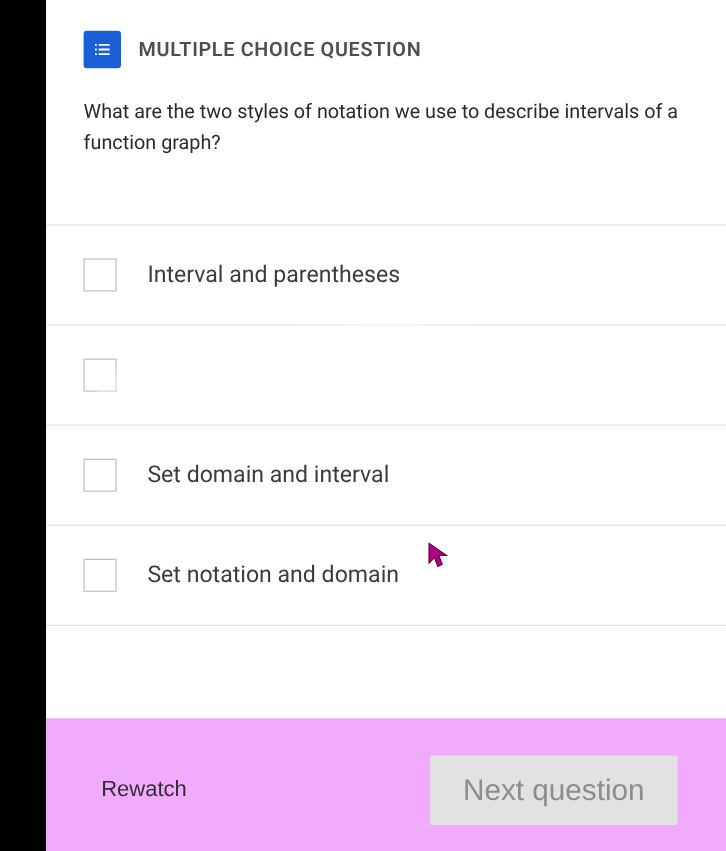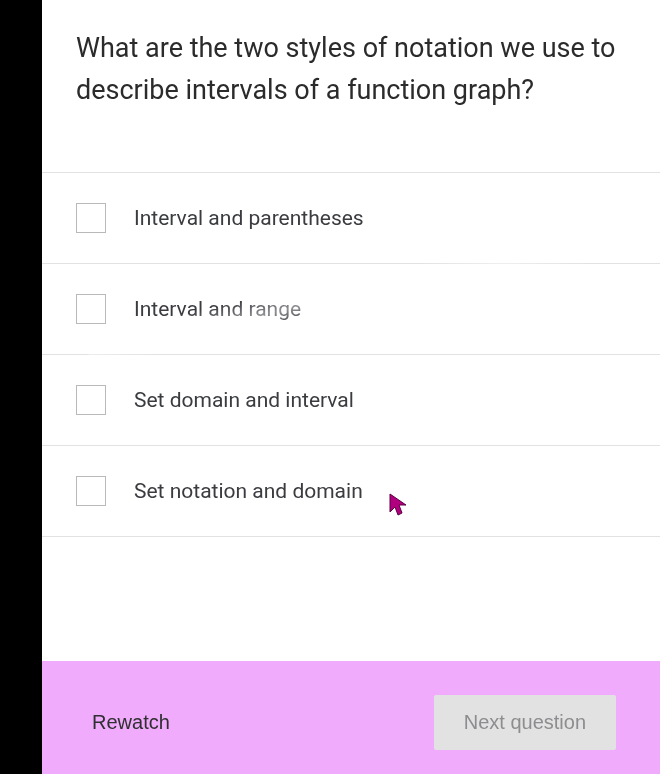--- a/index.html
+++ b/index.html
@@ -52,21 +52,21 @@
     }
     .mc-icon svg { width: 20px; height: 20px; fill: #fff; }
     .card-type {
       color: #4a4e57;
       font-size: 18px;
       font-weight: 600;
       letter-spacing: 0.6px;
     }
     .question {
       color: #2b2b2b;
-      font-size: 27px;
+      font-size: 18px;
       line-height: 1.55;
       padding: 0 34px 60px 34px;
       font-weight: 400;
     }
     .options {
       border-top: 1px solid #e2e2e2;
     }
     .option {
       display: flex;
       align-items: center;
@@ -101,21 +101,21 @@
       color: #2f2f2f;
       font-size: 20px;
       font-weight: 500;
       cursor: pointer;
       padding: 10px 6px;
     }
     .next-btn {
       background: #e2e2e3;
       border: none;
       color: #8d8d8f;
-      font-size: 20px;
+      font-size: 27px;
       font-weight: 500;
       padding: 16px 30px;
       border-radius: 2px;
       cursor: default;
     }
     .cursor-overlay {
       position: absolute;
       top: 492px;
       left: 346px;
       pointer-events: none;
@@ -136,31 +136,38 @@
     }
   </style>
 </head>
 <body>
 
 <div class="bezel-left"></div>
 
 <div class="screen">
   <div class="card">
 
+    <div class="card-header">
+      <div class="mc-icon">
+        <svg viewBox="0 0 24 24">
+            <path d="M4 6h2v2H4V6zm4 0h12v2H8V6zM4 11h2v2H4v-2zm4 0h12v2H8v-2zM4 16h2v2H4v-2zm4 0h12v2H8v-2z"></path>
+          </svg>
+      </div>
+      <div class="card-type">MULTIPLE CHOICE QUESTION</div>
+    </div>
 
     <div class="question">What are the two styles of notation we use to describe intervals of a function graph?</div>
 
     <div class="options">
       <div class="option">
         <div class="checkbox"></div>
         <div class="option-label">Interval and parentheses</div>
       </div>
       <div class="option">
         <div class="checkbox"></div>
-        <div class="option-label">Interval and range</div>
       </div>
       <div class="option">
         <div class="checkbox"></div>
         <div class="option-label">Set domain and interval</div>
       </div>
       <div class="option">
         <div class="checkbox"></div>
         <div class="option-label">Set notation and domain</div>
       </div>
     </div>

